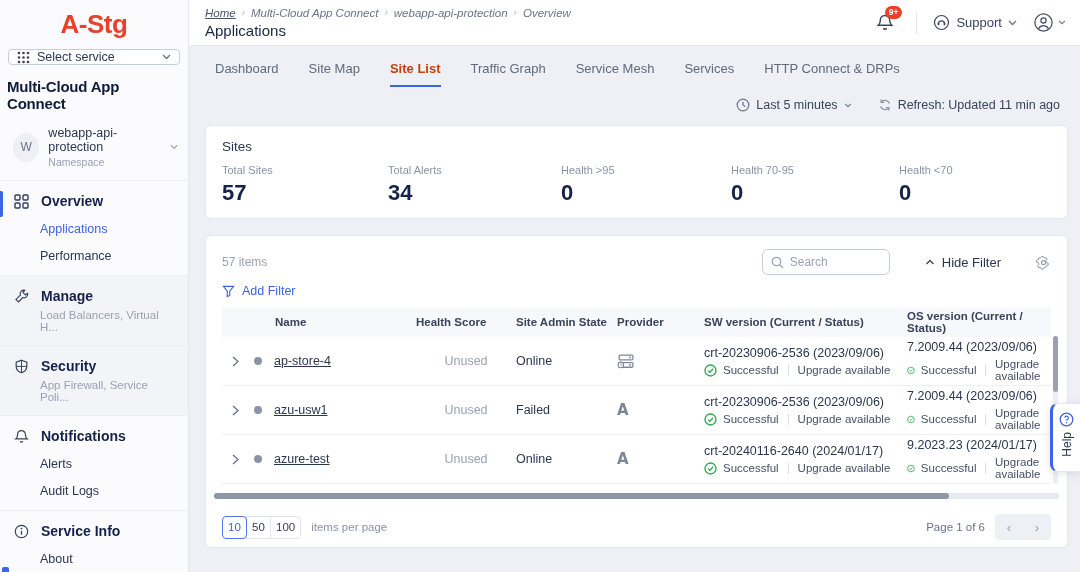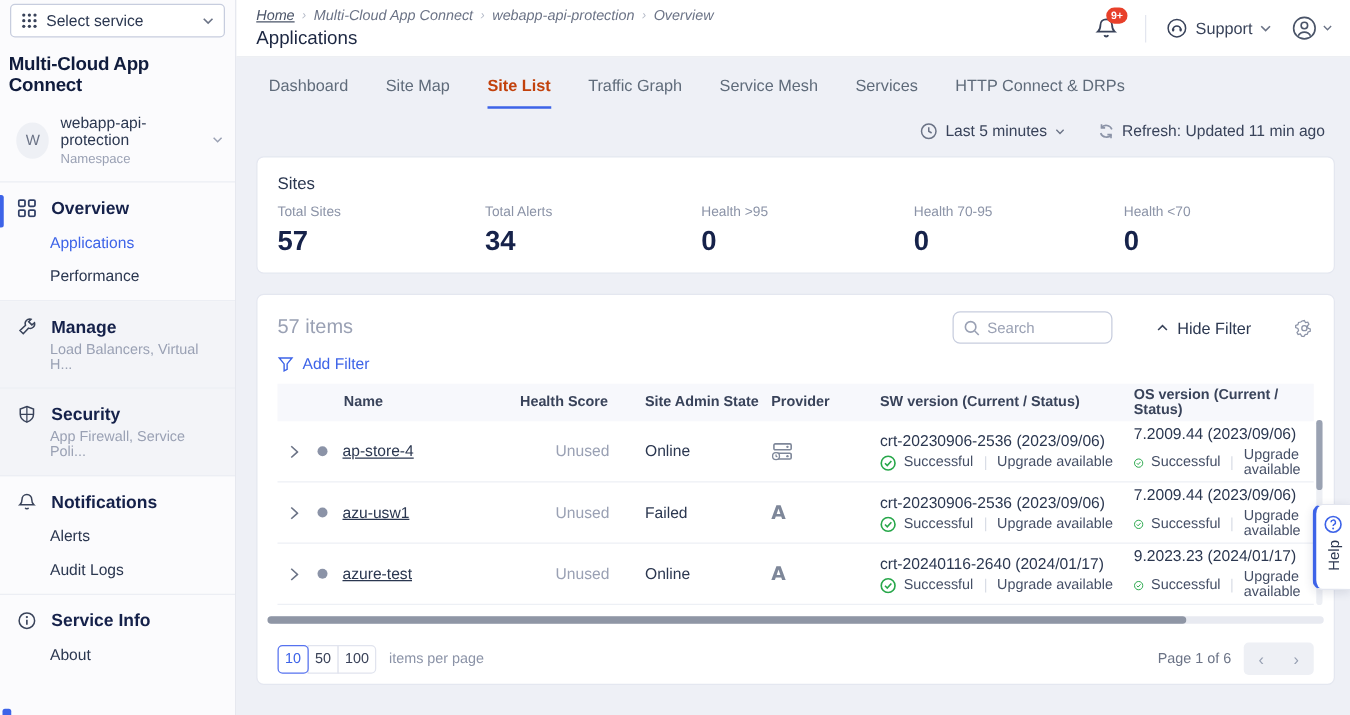--- a/index.html
+++ b/index.html
@@ -51,21 +51,21 @@
 
   .card { background:#fff; border:1px solid #e4e7f0; border-radius:6px; margin:0 12px 0 16px; }
   .sites-card { margin-top:13px; height:94px; padding:13px 16px; }
   .sites-title { font-size:13.5px; color:#2b3750; }
   .metrics { display:grid; grid-template-columns:166px 173px 170px 168px 1fr; margin-top:10px; }
   .m-label { font-size:11px; color:#8b93a7; }
   .m-value { font-size:22px; font-weight:700; color:#16224a; margin-top:4px; }
 
   .table-card { margin-top:16px; height:313px; position:relative; display:flex; flex-direction:column; }
   .toolbar { display:flex; align-items:center; padding:13px 16px 0; }
-  .items-count { font-size:16px; color:#9aa1b4; }
+  .items-count { font-size:12px; color:#9aa1b4; }
   .toolbar-right { margin-left:auto; display:flex; align-items:center; gap:35px; }
   .search-box { width:128px; height:26px; border:1px solid #c7cdde; border-radius:6px; display:flex; align-items:center; padding:0 8px; gap:6px; background:#fff; }
   .search-box input { border:none; outline:none; width:90px; font-size:12px; color:#2b3750; font-family:"Liberation Sans",sans-serif; }
   .search-box input::placeholder { color:#9aa1b4; }
   .hide-filter { display:flex; align-items:center; gap:7px; font-size:13px; color:#2b3750; cursor:pointer; }
   .gear { cursor:pointer; display:flex; }
   .add-filter { display:flex; align-items:center; gap:7px; padding:9px 16px 0; font-size:12.5px; color:#3d63e8; cursor:pointer; }
 
   .tbl { margin:9px 16px 0; }
   .tr { display:grid; grid-template-columns:194px 100px 101px 87px 203px 1fr; align-items:center; }
@@ -103,20 +103,21 @@
 
   .help-tab { position:fixed; right:0; top:403px; width:30px; height:69px; background:#fff; border:1px solid #e3e6ef; border-left:3px solid #3d63e8; border-right:none; border-radius:8px 0 0 8px; box-shadow:0 2px 8px rgba(30,40,80,.12); display:flex; flex-direction:column; align-items:center; padding-top:8px; gap:5px; cursor:pointer; }
   .help-text { writing-mode:vertical-rl; transform:rotate(180deg); font-size:12px; color:#2b3750; }
 
   svg { display:block; }
 </style>
 </head>
 <body>
 
 <div class="sidebar">
+  <div class="logo">A-Stg</div>
 
   <div class="select-service">
     <svg width="13" height="13" viewBox="0 0 13 13">
       <g fill="#39435a">
           <circle cx="2" cy="2" r="1.3"></circle>
           <circle cx="6.5" cy="2" r="1.3"></circle>
           <circle cx="11" cy="2" r="1.3"></circle>
           <circle cx="2" cy="6.5" r="1.3"></circle>
           <circle cx="6.5" cy="6.5" r="1.3"></circle>
           <circle cx="11" cy="6.5" r="1.3"></circle>

